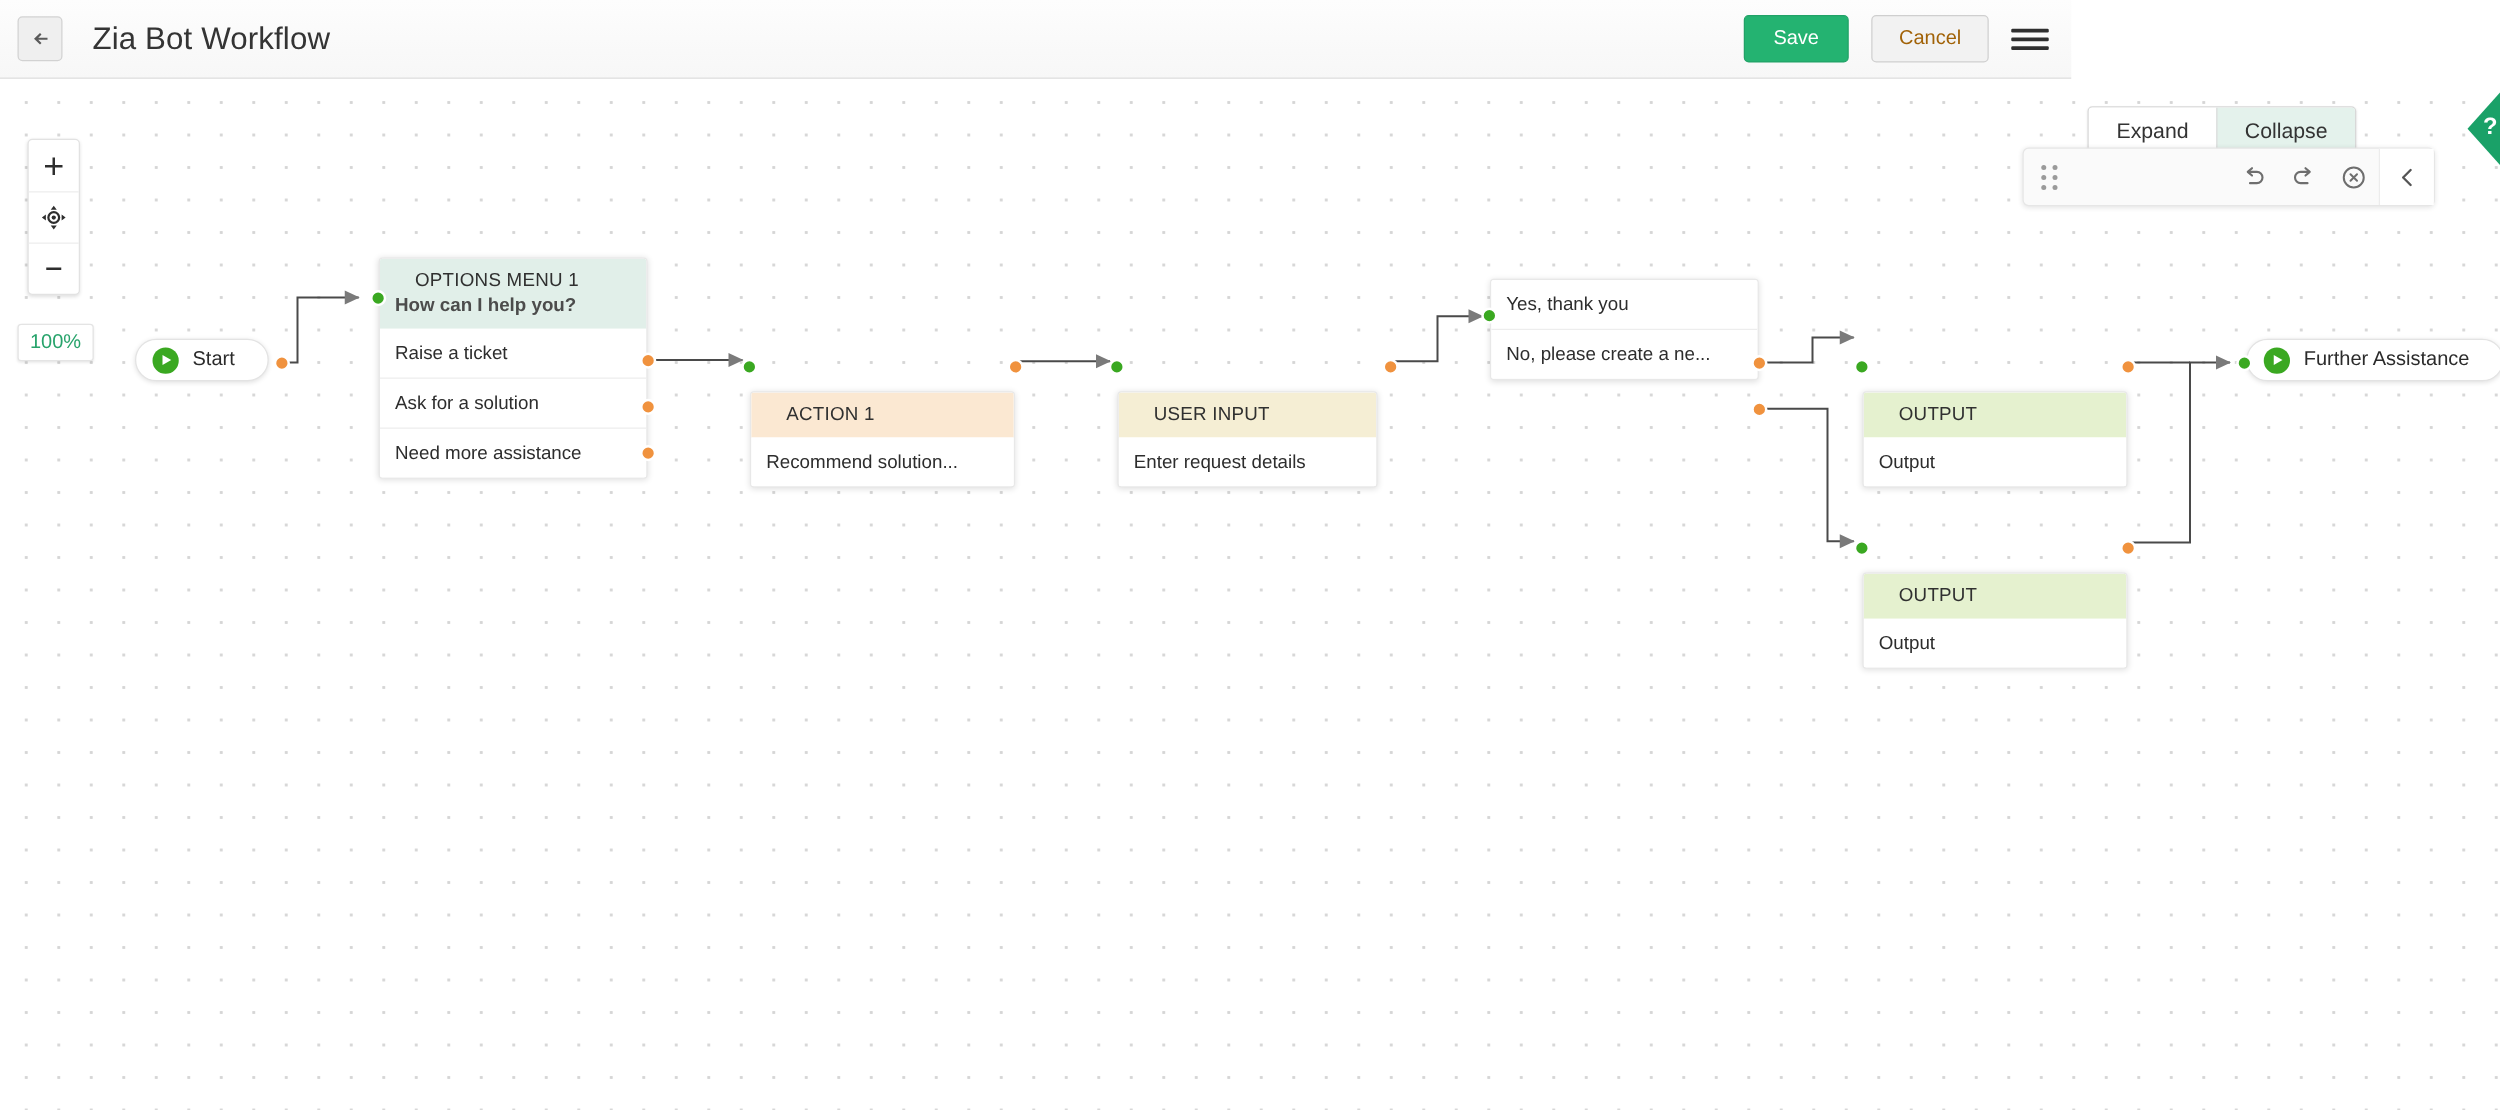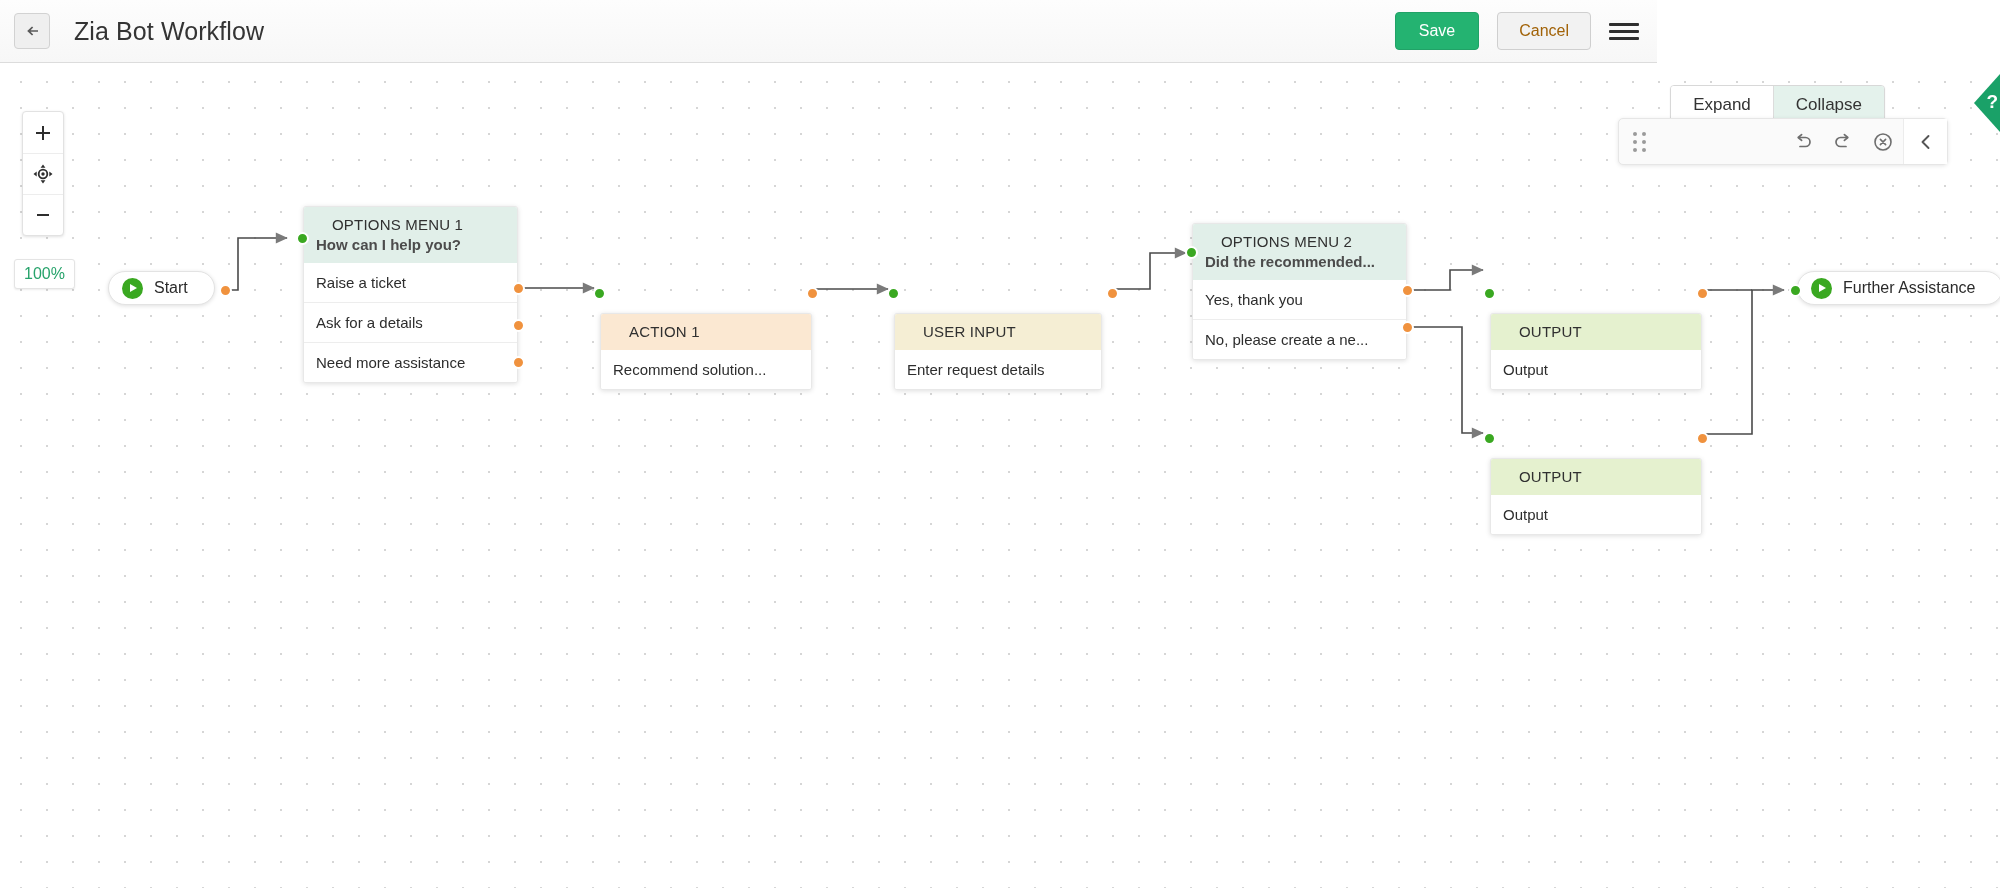--- a/index.html
+++ b/index.html
@@ -319,21 +319,21 @@
     <div class="dot out" style="left:111px; top:13px;"></div>
   </div>
 
   <div class="node" style="left:303px; top:143px; width:215px;">
     <div class="card">
       <div class="card-head mint">
         <div class="card-type">OPTIONS MENU 1</div>
         <div class="card-sub">How can I help you?</div>
       </div>
       <div class="card-row">Raise a ticket</div>
-      <div class="card-row">Ask for a details</div>
+      <div class="card-row">Ask for a solution</div>
       <div class="card-row">Need more assistance</div>
     </div>
     <div class="dot in" style="left:-7px;  top:26px;"></div>
     <div class="dot out" style="left:209px; top:76px;"></div>
     <div class="dot out" style="left:209px; top:113px;"></div>
     <div class="dot out" style="left:209px; top:150px;"></div>
   </div>
 
   <div class="node" style="left:600px; top:250px; width:212px;">
     <div class="card">
@@ -352,24 +352,20 @@
         <div class="card-type">USER INPUT</div>
       </div>
       <div class="card-row">Enter request details</div>
     </div>
     <div class="dot in" style="left:-7px;  top:-26px;"></div>
     <div class="dot out" style="left:212px; top:-26px;"></div>
   </div>
 
   <div class="node" style="left:1192px; top:160px; width:215px;">
     <div class="card">
-      <div class="card-head mint">
-        <div class="card-type">OPTIONS MENU 2</div>
-        <div class="card-sub">Did the recommended...</div>
-      </div>
       <div class="card-row">Yes, thank you</div>
       <div class="card-row">No, please create a ne...</div>
     </div>
     <div class="dot in" style="left:-7px;  top:23px;"></div>
     <div class="dot out" style="left:209px; top:61px;"></div>
     <div class="dot out" style="left:209px; top:98px;"></div>
   </div>
 
   <div class="node" style="left:1490px; top:250px; width:212px;">
     <div class="card">

